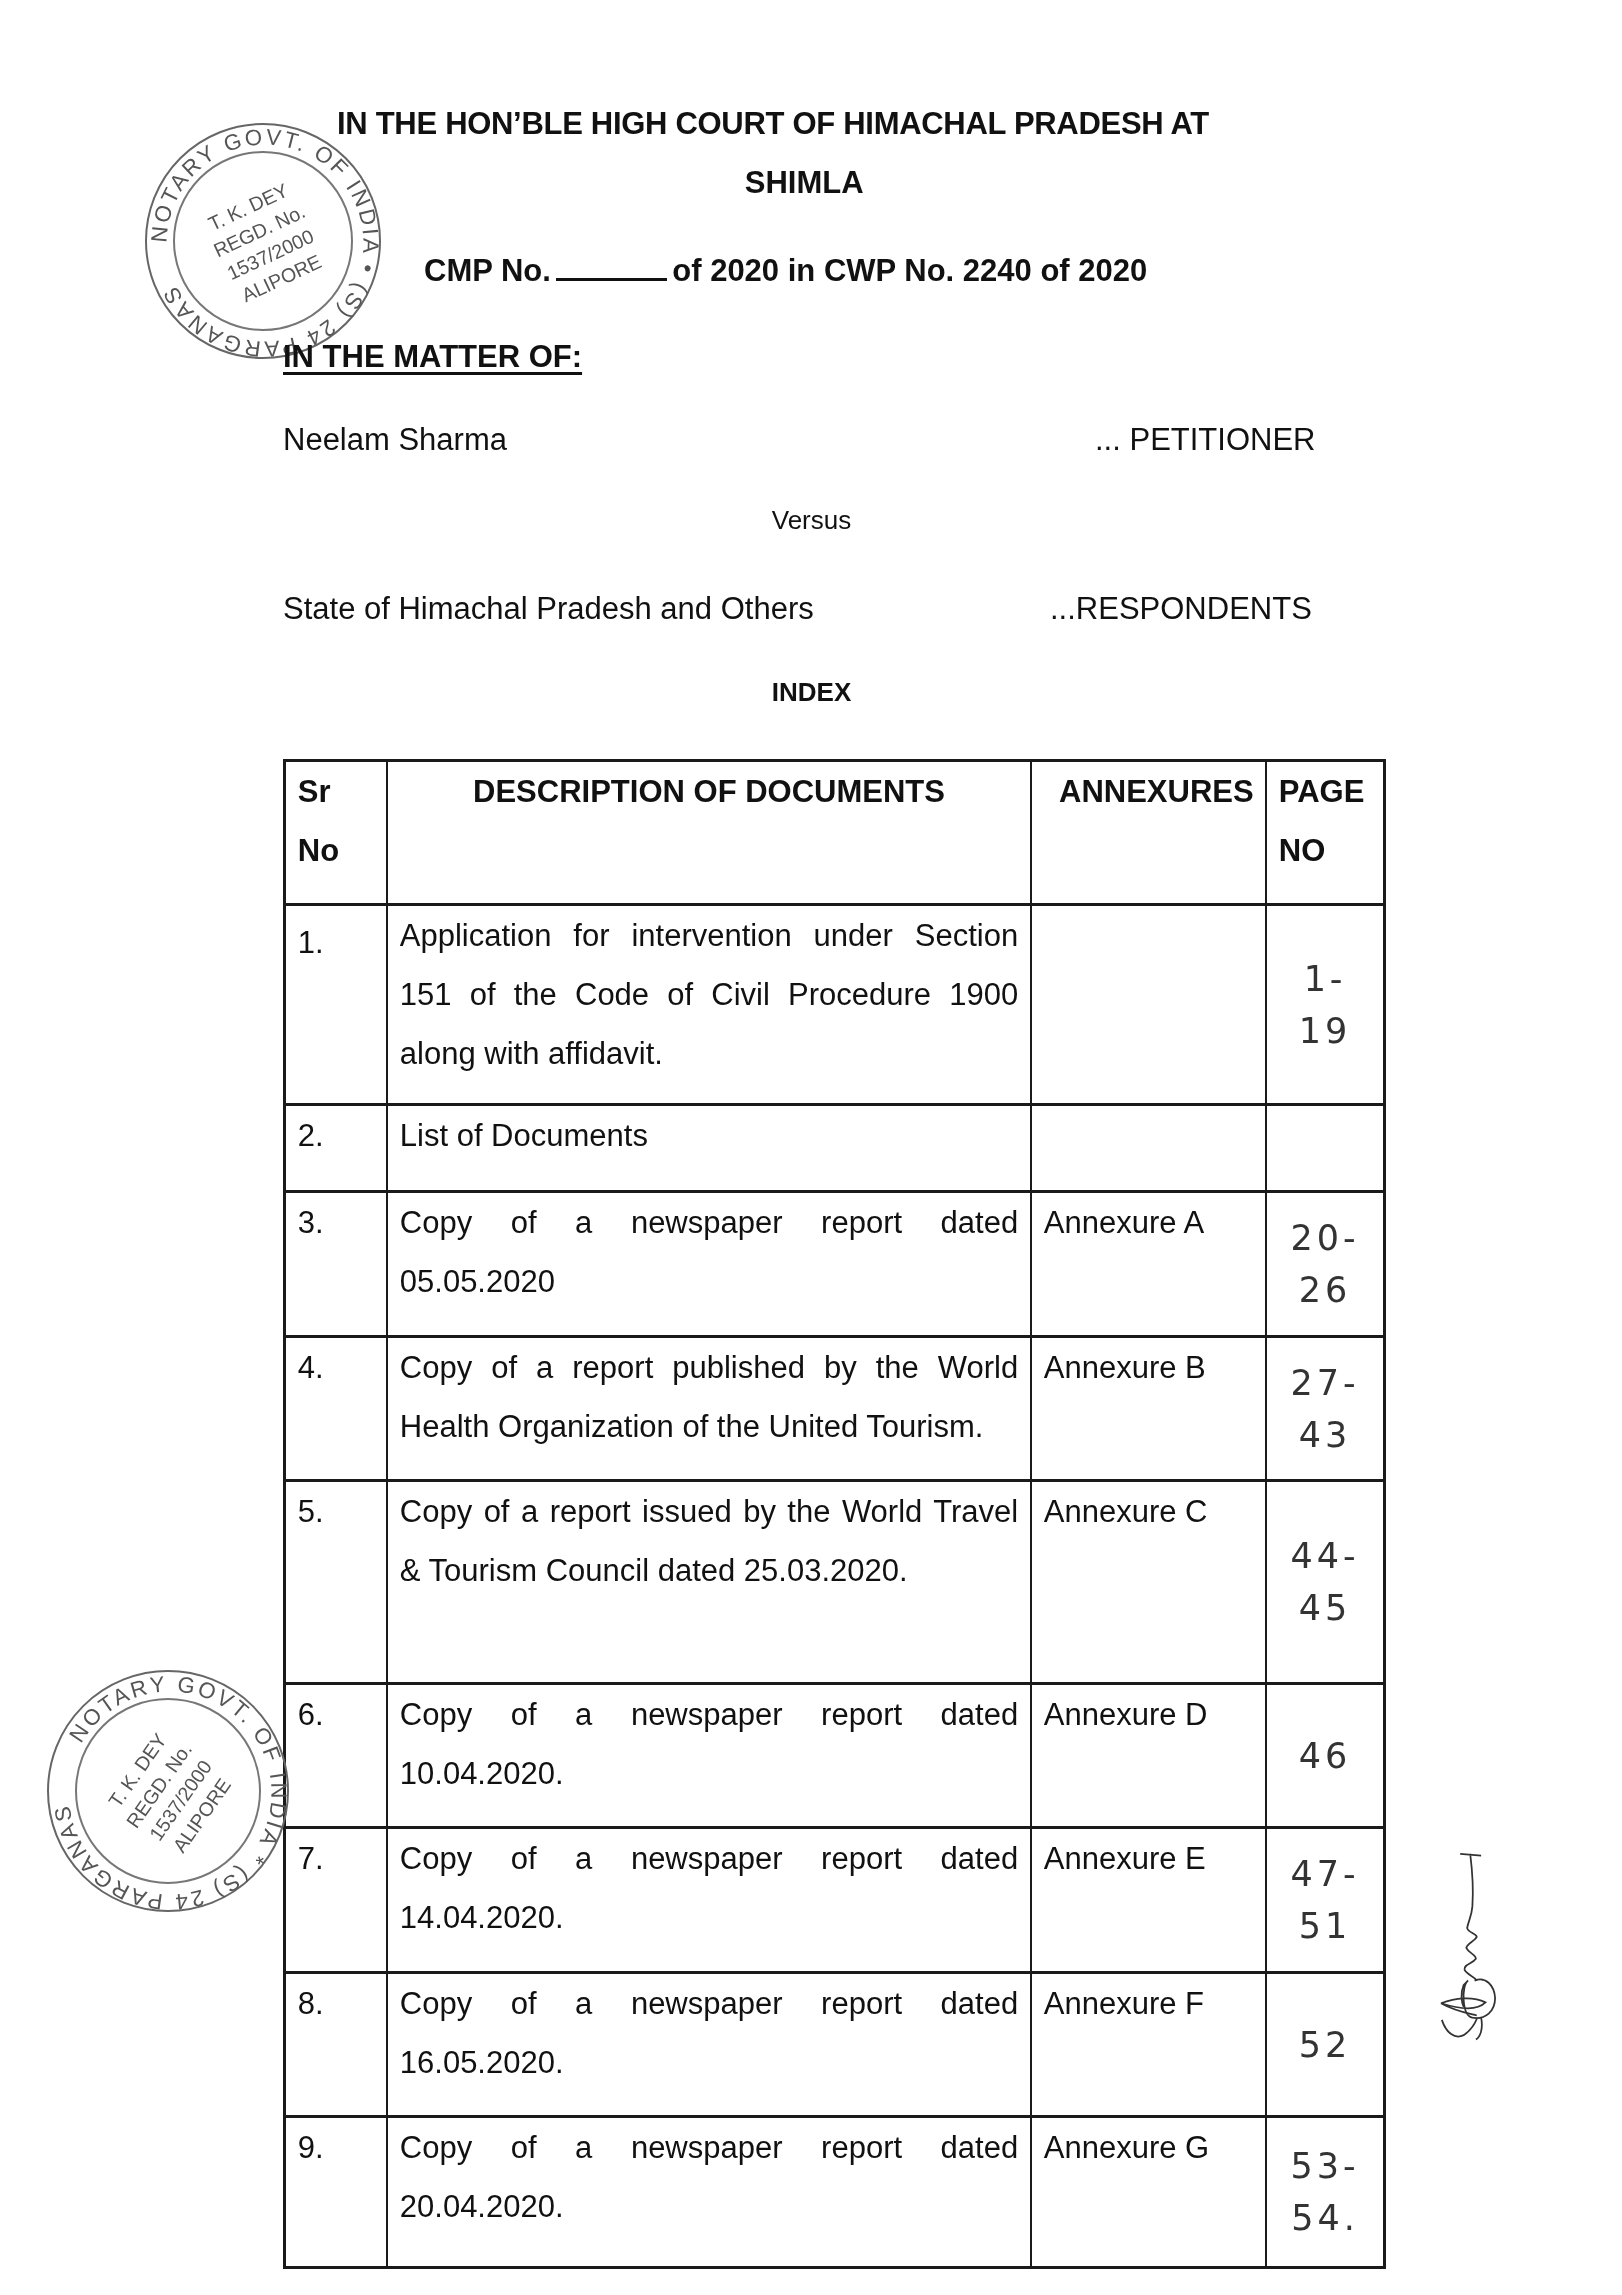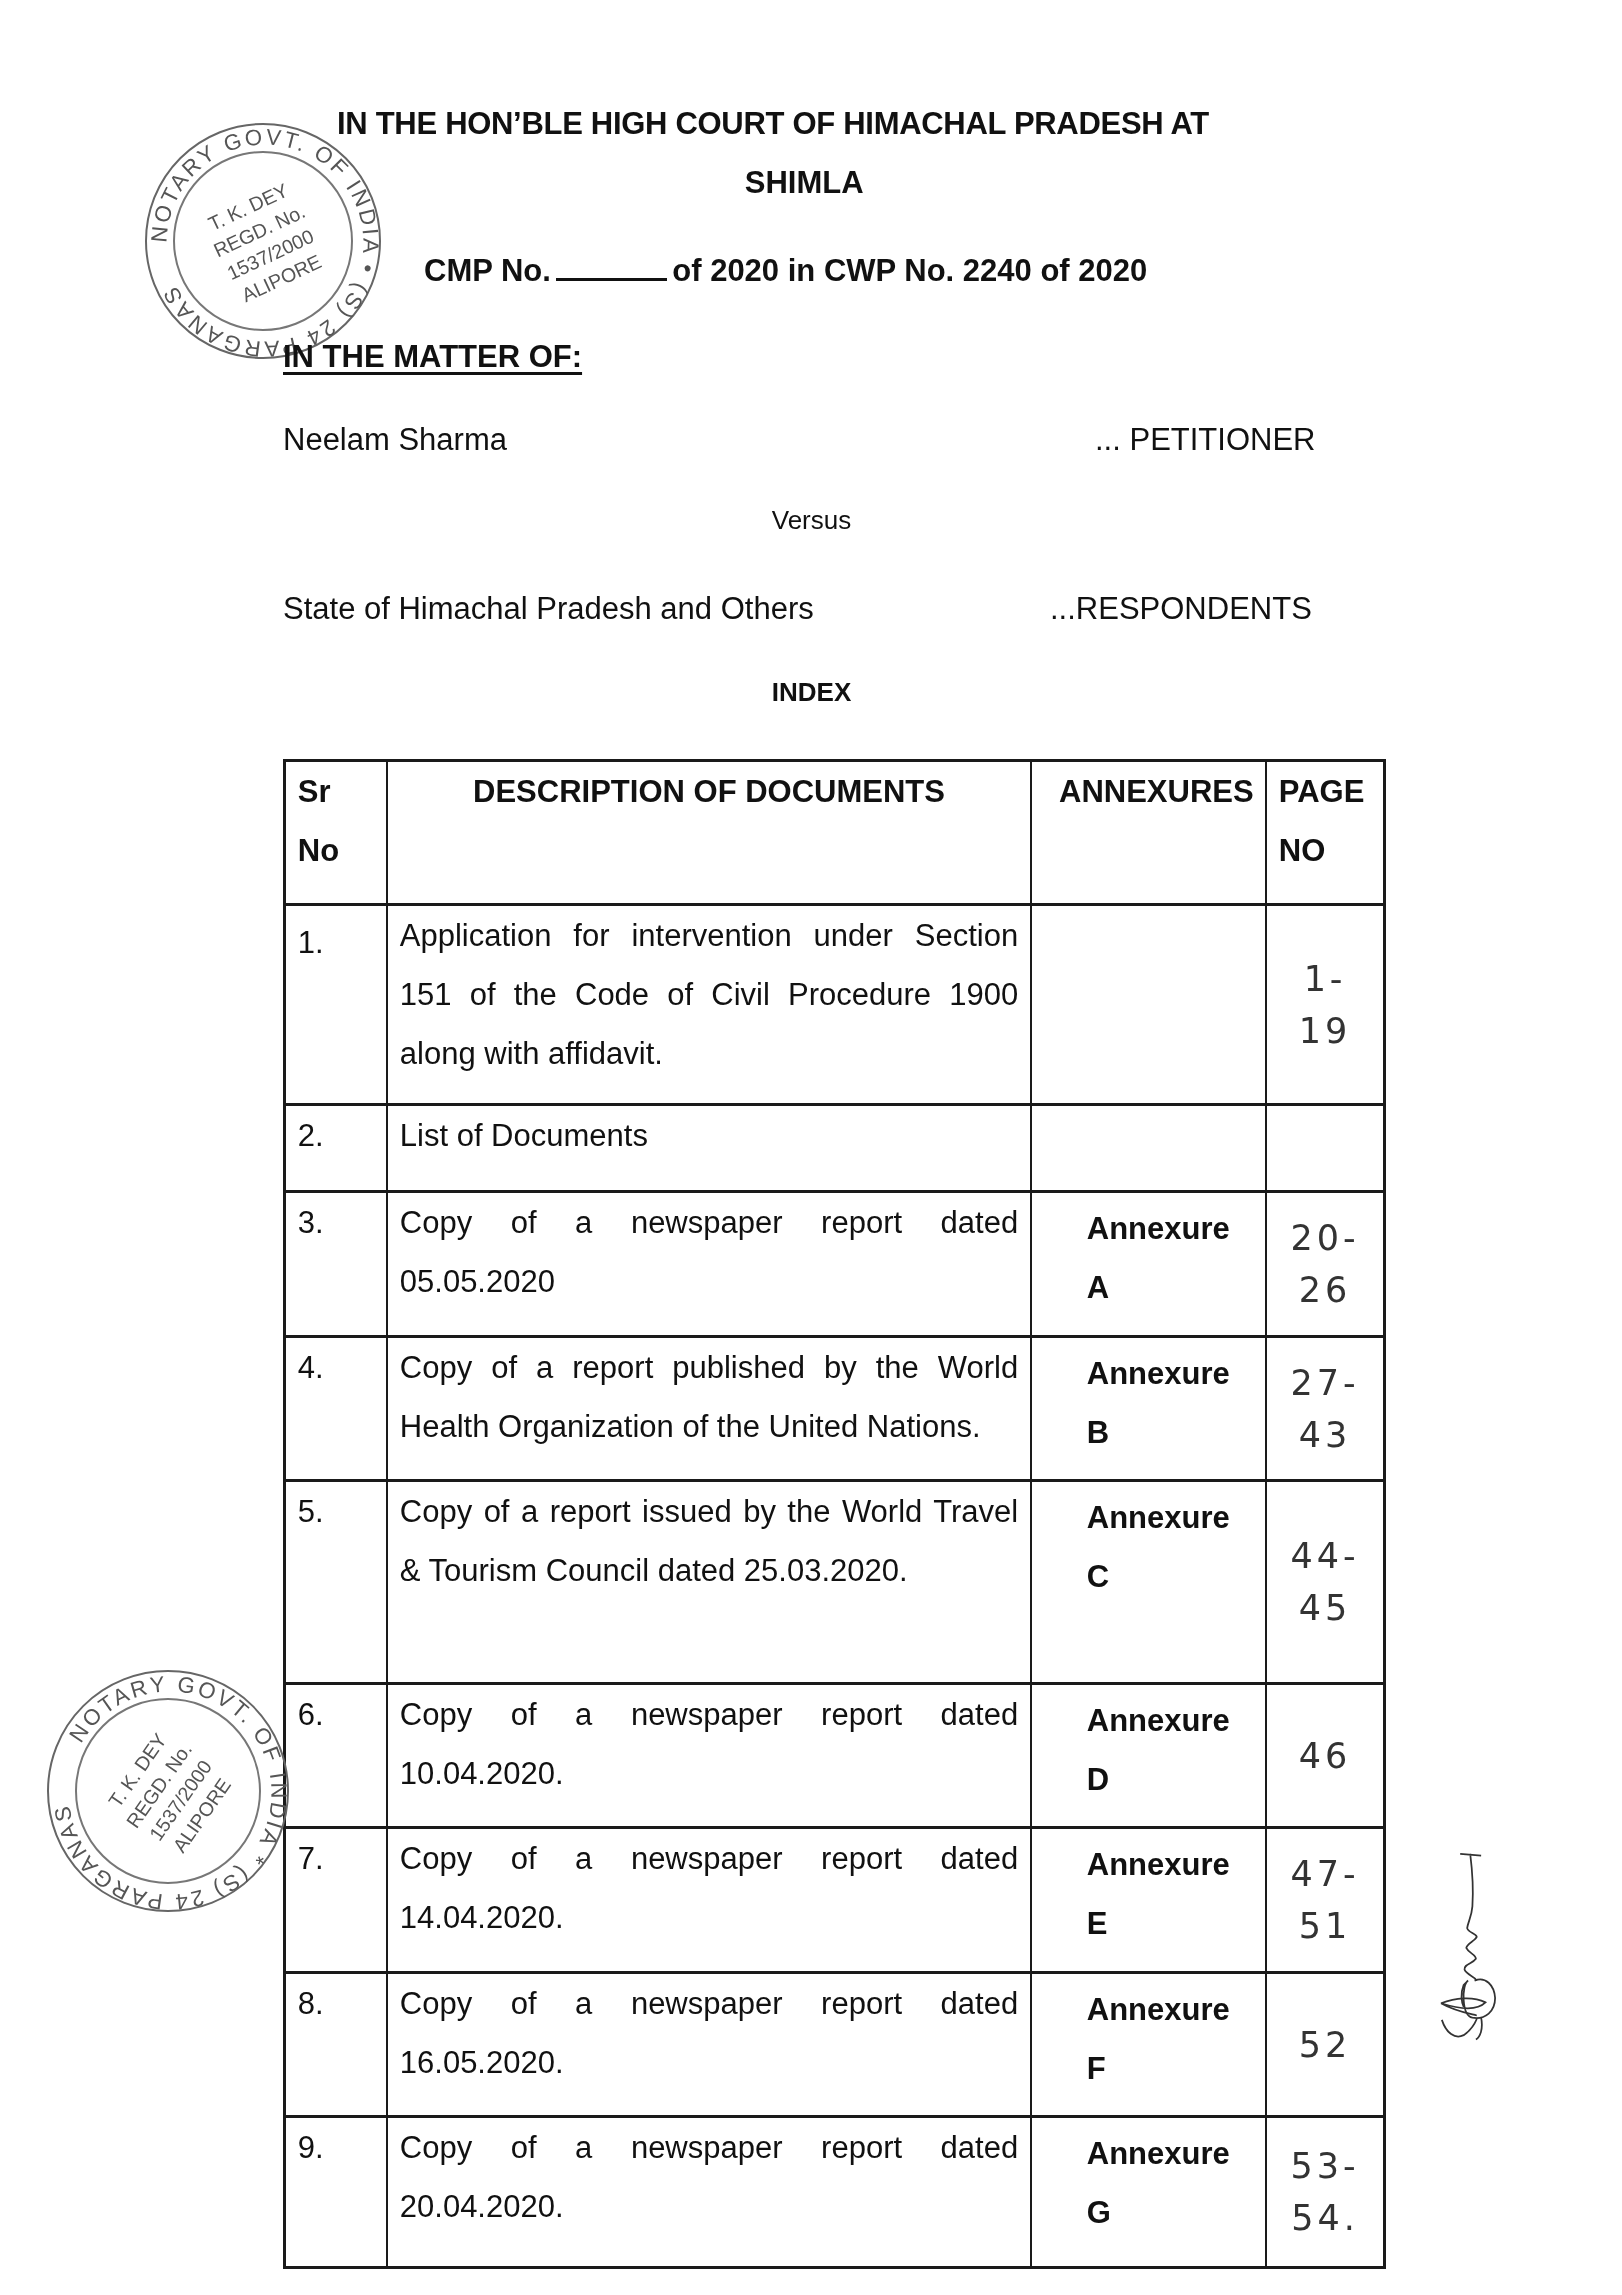--- a/index.html
+++ b/index.html
@@ -18,21 +18,21 @@
 
   
   .tbl { left: 283px; top: 759px; width: 1103px; border: 3.3px solid #1a1a1a; box-sizing: border-box; }
   .row { display: grid; grid-template-columns: 102px 644px 235px 1fr; border-bottom: 3.3px solid #1a1a1a; box-sizing: border-box; }
   .row:last-child { border-bottom: none; }
   .cell { border-right: 2.6px solid #1a1a1a; box-sizing: border-box; padding: 13px 11.8px 0 11.8px; font-size: 31px; line-height: 59px; }
   .cell:last-child { border-right: none; }
   .cell.sr { padding-top: 6.5px; line-height: 59px; }
   .head .cell { font-weight: bold; line-height: 59px; padding-top: 0; }
   .desc { text-align: justify; text-align-last: left; line-height: 59px; padding-top: 0; }
-  .annex { font-weight: bold; padding-top: 6px; line-height: 59px; margin-left: 43px; }
+  .annex { font-weight: normal; padding-top: 0; line-height: 59px; }
   .page { font-family: "DejaVu Sans", sans-serif; font-weight: normal; color: #333; font-size: 35px; text-align: center; padding: 0; display: flex; flex-direction: column; justify-content: center; line-height: 52px; letter-spacing: 3.9px; }
 
   
   .stamp { border-radius: 50%; border: 2.6px solid #666; box-sizing: border-box; }
   .stamp .inner { position: absolute; border-radius: 50%; border: 2px solid #777; left: 26px; top: 26px; right: 26px; bottom: 26px; }
   .stamp svg { position: absolute; left: 0; top: 0; }
   .sig { left: 1420px; top: 1780px; }
 </style>
 </head>
 <body>
@@ -113,21 +113,21 @@
     <div class="cell desc">Copy of a newspaper report dated 05.05.2020</div>
     <div class="cell annex">Annexure A</div>
     <div class="cell page">
         <div>20-</div>
         <div>26</div>
       </div>
   </div>
 
   <div class="row" style="height:144px;">
     <div class="cell sr" style="padding-top:0;">4.</div>
-    <div class="cell desc">Copy of a report published by the World Health Organization of the United Nations.</div>
+    <div class="cell desc">Copy of a report published by the World Health Organization of the United Tourism.</div>
     <div class="cell annex">Annexure B</div>
     <div class="cell page">
         <div>27-</div>
         <div>43</div>
       </div>
   </div>
 
   <div class="row" style="height:203px;">
     <div class="cell sr" style="padding-top:0;">5.</div>
     <div class="cell desc">Copy of a report issued by the World Travel &amp; Tourism Council dated 25.03.2020.</div>

